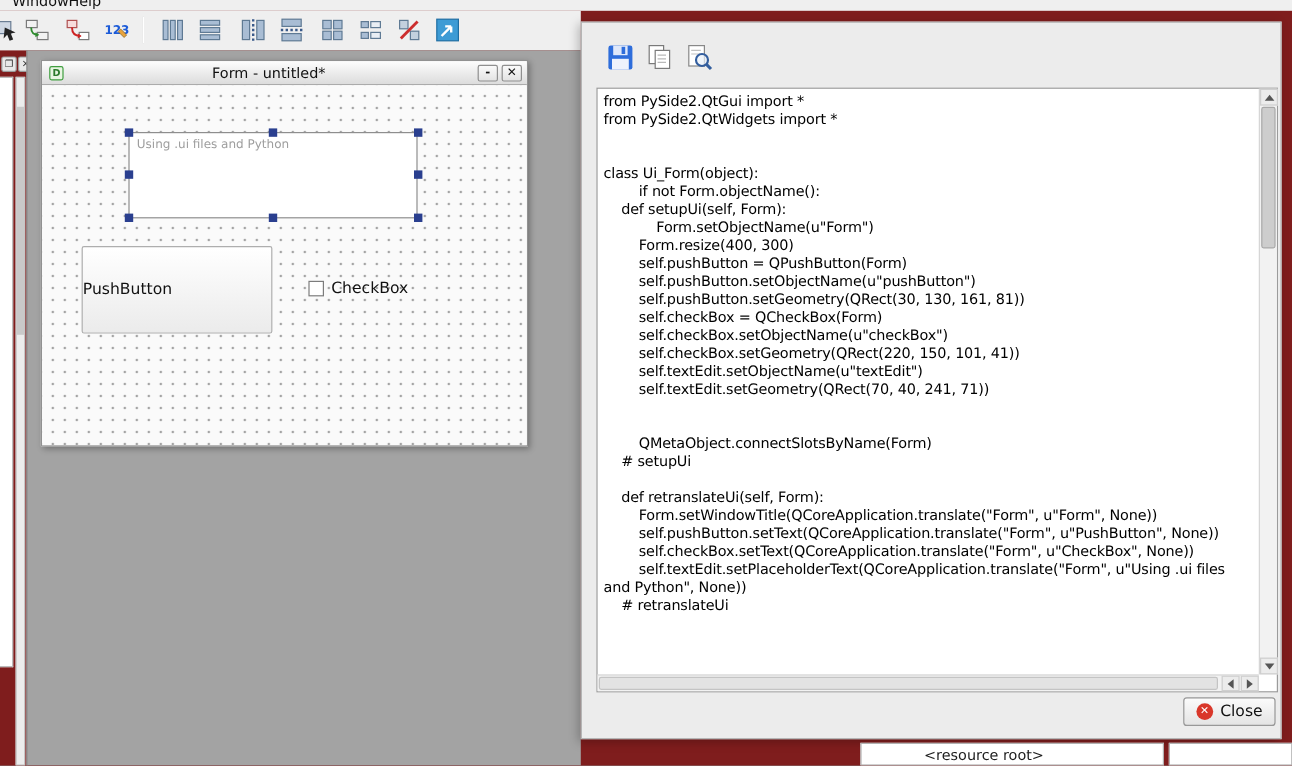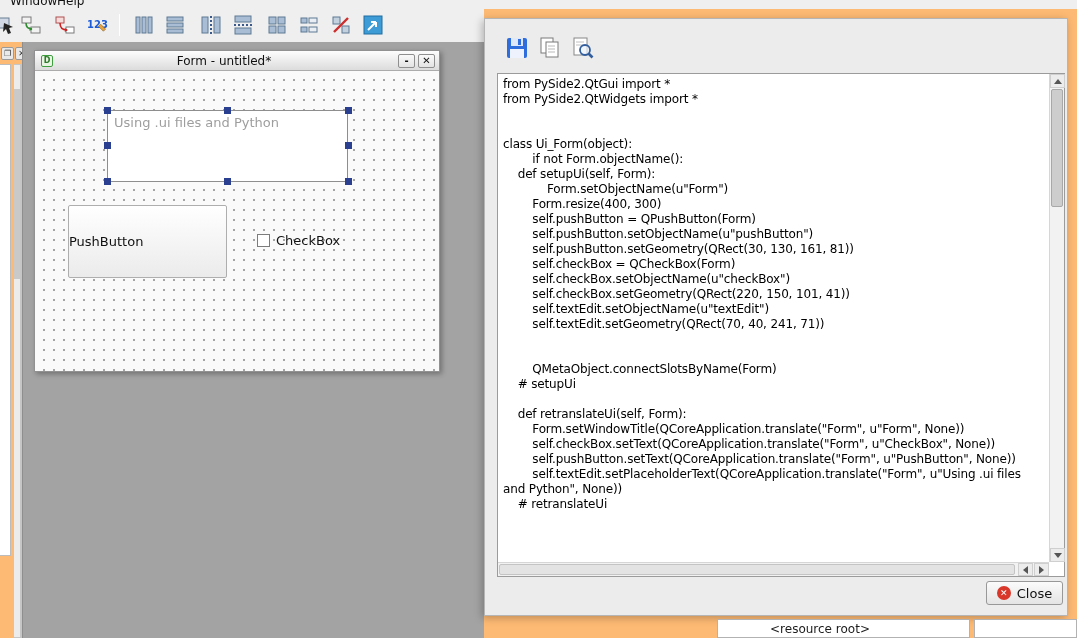--- a/index.html
+++ b/index.html
@@ -1,17 +1,17 @@
 <!DOCTYPE html>
 <html><head>
 <meta charset="utf-8">
 <style>
   *{box-sizing:border-box;margin:0;padding:0}
   body{background:#555;font-family:"DejaVu Sans","Liberation Sans",sans-serif}
-  .root{position:relative;width:1077px;height:638px;background:#fdba74;overflow:hidden;font-size:12px;color:#111}
+  .root{position:relative;width:1077px;height:638px;background:#7f1d1d;overflow:hidden;font-size:12px;color:#111}
 
   
   .menubar{position:absolute;left:0;top:0;width:100%;height:9px;overflow:hidden;background:#efefef}
   .menu-item{position:absolute;top:-6px;font-size:12px;color:#111}
 
   
   .toolbar{position:absolute;left:0;top:9px;width:484px;height:33px;background:#efefef}
   .tb-icon{position:absolute;top:3px;width:26px;height:26px;display:flex;align-items:center;justify-content:center}
   .tb-sep{position:absolute;top:5px;width:1px;height:22px;background:#c2c2c2;border-right:1px solid #fff}
 
@@ -32,21 +32,21 @@
     background:linear-gradient(#fdfdfd,#dcdcdc);border-bottom:1px solid #ababab}
   .fw-icon{width:12px;height:12px;background:#e8f5e2;border:1px solid #3f9e3f;border-radius:2px;margin-left:2px;
     font-size:8px;line-height:10px;text-align:center;color:#2c7a2c;font-weight:bold}
   .fw-title{flex:1;text-align:center;font-size:12px;color:#101010}
   .fw-btn{width:17px;height:14px;border:1px solid #8f8f8f;border-radius:2px;background:linear-gradient(#fafafa,#e3e3e3);
     font-size:10px;line-height:12px;text-align:center;font-weight:bold;margin-left:3px;color:#111}
   .fw-canvas{position:absolute;left:0;top:20px;right:0;bottom:0;background:#fafafa;
     background-image:radial-gradient(#a4a4a4 0.8px,transparent 1.4px);background-size:10px 10px;background-position:4px 4px}
 
   .textedit{position:absolute;left:72px;top:39px;width:241px;height:72px;background:#fff;border:1px solid #8e8e8e;
-    padding:4px 6px;font-size:13px;color:#9e9e9e}
+    padding:4px 6px;font-size:10px;color:#9e9e9e}
   .handle{position:absolute;width:7px;height:7px;background:#2a3f8f}
   .pushbtn{position:absolute;left:33px;top:134px;width:159px;height:73px;background:linear-gradient(#ffffff,#ebebeb);
     border:1px solid #aeaeae;border-radius:2px;display:flex;align-items:center;justify-content:flex-start;font-size:13px;color:#111}
   .checkbox-row{position:absolute;left:222px;top:162px;display:flex;align-items:center;gap:6px}
   .checkbox-box{width:13px;height:13px;background:#fff;border:1px solid #7c7c7c}
   .checkbox-label{font-size:13px;color:#111}
 
   
   .dialog{position:absolute;left:484px;top:18px;width:584px;height:598px;background:#ececec;border:1px solid #b5b5b5;
     box-shadow:-2px 2px 8px rgba(0,0,0,.25)}
@@ -262,22 +262,22 @@
           <div class="code-line">        self.checkBox.setGeometry(QRect(220, 150, 101, 41))</div>
           <div class="code-line">        self.textEdit.setObjectName(u"textEdit")</div>
           <div class="code-line">        self.textEdit.setGeometry(QRect(70, 40, 241, 71))</div>
           <div class="code-line"></div>
           <div class="code-line"></div>
           <div class="code-line">        QMetaObject.connectSlotsByName(Form)</div>
           <div class="code-line">    # setupUi</div>
           <div class="code-line"></div>
           <div class="code-line">    def retranslateUi(self, Form):</div>
           <div class="code-line">        Form.setWindowTitle(QCoreApplication.translate("Form", u"Form", None))</div>
+          <div class="code-line">        self.pushButton.setText(QCoreApplication.translate("Form", u"PushButton", None))</div>
           <div class="code-line">        self.checkBox.setText(QCoreApplication.translate("Form", u"CheckBox", None))</div>
-          <div class="code-line">        self.pushButton.setText(QCoreApplication.translate("Form", u"PushButton", None))</div>
           <div class="code-line">        self.textEdit.setPlaceholderText(QCoreApplication.translate("Form", u"Using .ui files</div>
           <div class="code-line">and Python", None))</div>
           <div class="code-line">    # retranslateUi</div>
         </div>
       <div class="vscroll">
         <div class="sb-btn" style="left:0;top:0">
             <div class="tri-up"></div>
           </div>
         <div class="vthumb"></div>
         <div class="sb-btn" style="left:0;bottom:0">

